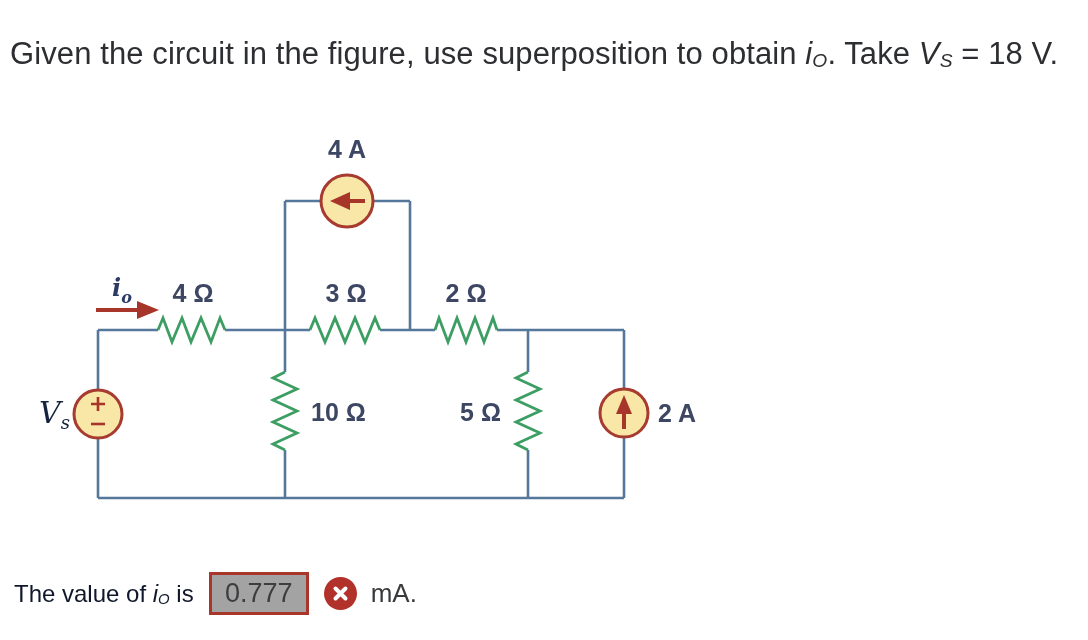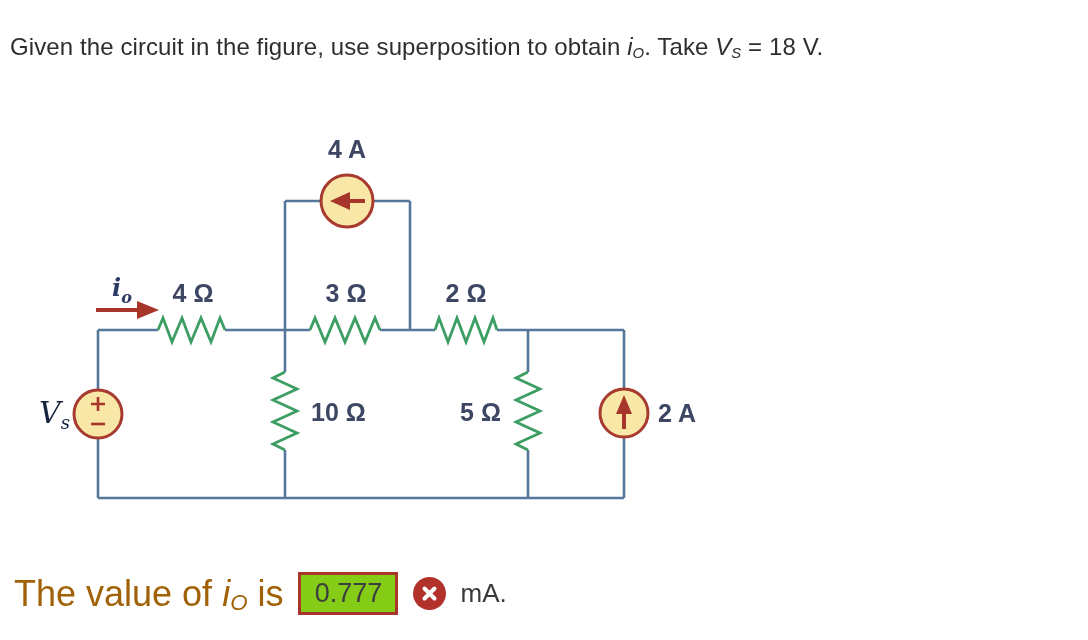--- a/index.html
+++ b/index.html
@@ -8,22 +8,22 @@
     background: #ffffff;
     position: relative;
     overflow: hidden;
     font-family: "Liberation Sans", sans-serif;
   }
   
   .title {
     position: absolute;
     left: 10px; top: 30px;
     width: 1070px;
-    font-size: 24px;
-    line-height: 34px;
+    font-size: 31px;
+    line-height: 47px;
     color: #2d2e31;
     letter-spacing: 0.1px;
     white-space: nowrap;
   }
   .mi { font-style: italic; }
   .title sub, .answer-text sub {
     font-size: 0.62em;
     font-style: italic;
     position: relative;
     top: 0.18em;
@@ -57,30 +57,30 @@
     fill: #15233f;
   }
   
   .answer-line {
     position: absolute;
     left: 14px; top: 572px;
     display: flex;
     align-items: center;
     white-space: nowrap;
   }
-  .answer-text { font-size: 36px; color: #a16207; }
+  .answer-text { font-size: 24px; color: #0f172a; }
   .answer-box {
     display: inline-flex;
     align-items: center;
     justify-content: center;
     box-sizing: border-box;
     margin-left: 15px;
     width: 100px; height: 43px;
     border: 3px solid #a8362a;
-    background: #84cc16;
+    background: #a3a3a3;
     font-size: 27px;
     color: #3c3d3f;
   }
   .badge {
     display: inline-flex;
     align-items: center;
     justify-content: center;
     margin-left: 15px;
     width: 33px; height: 33px;
     border-radius: 50%;

